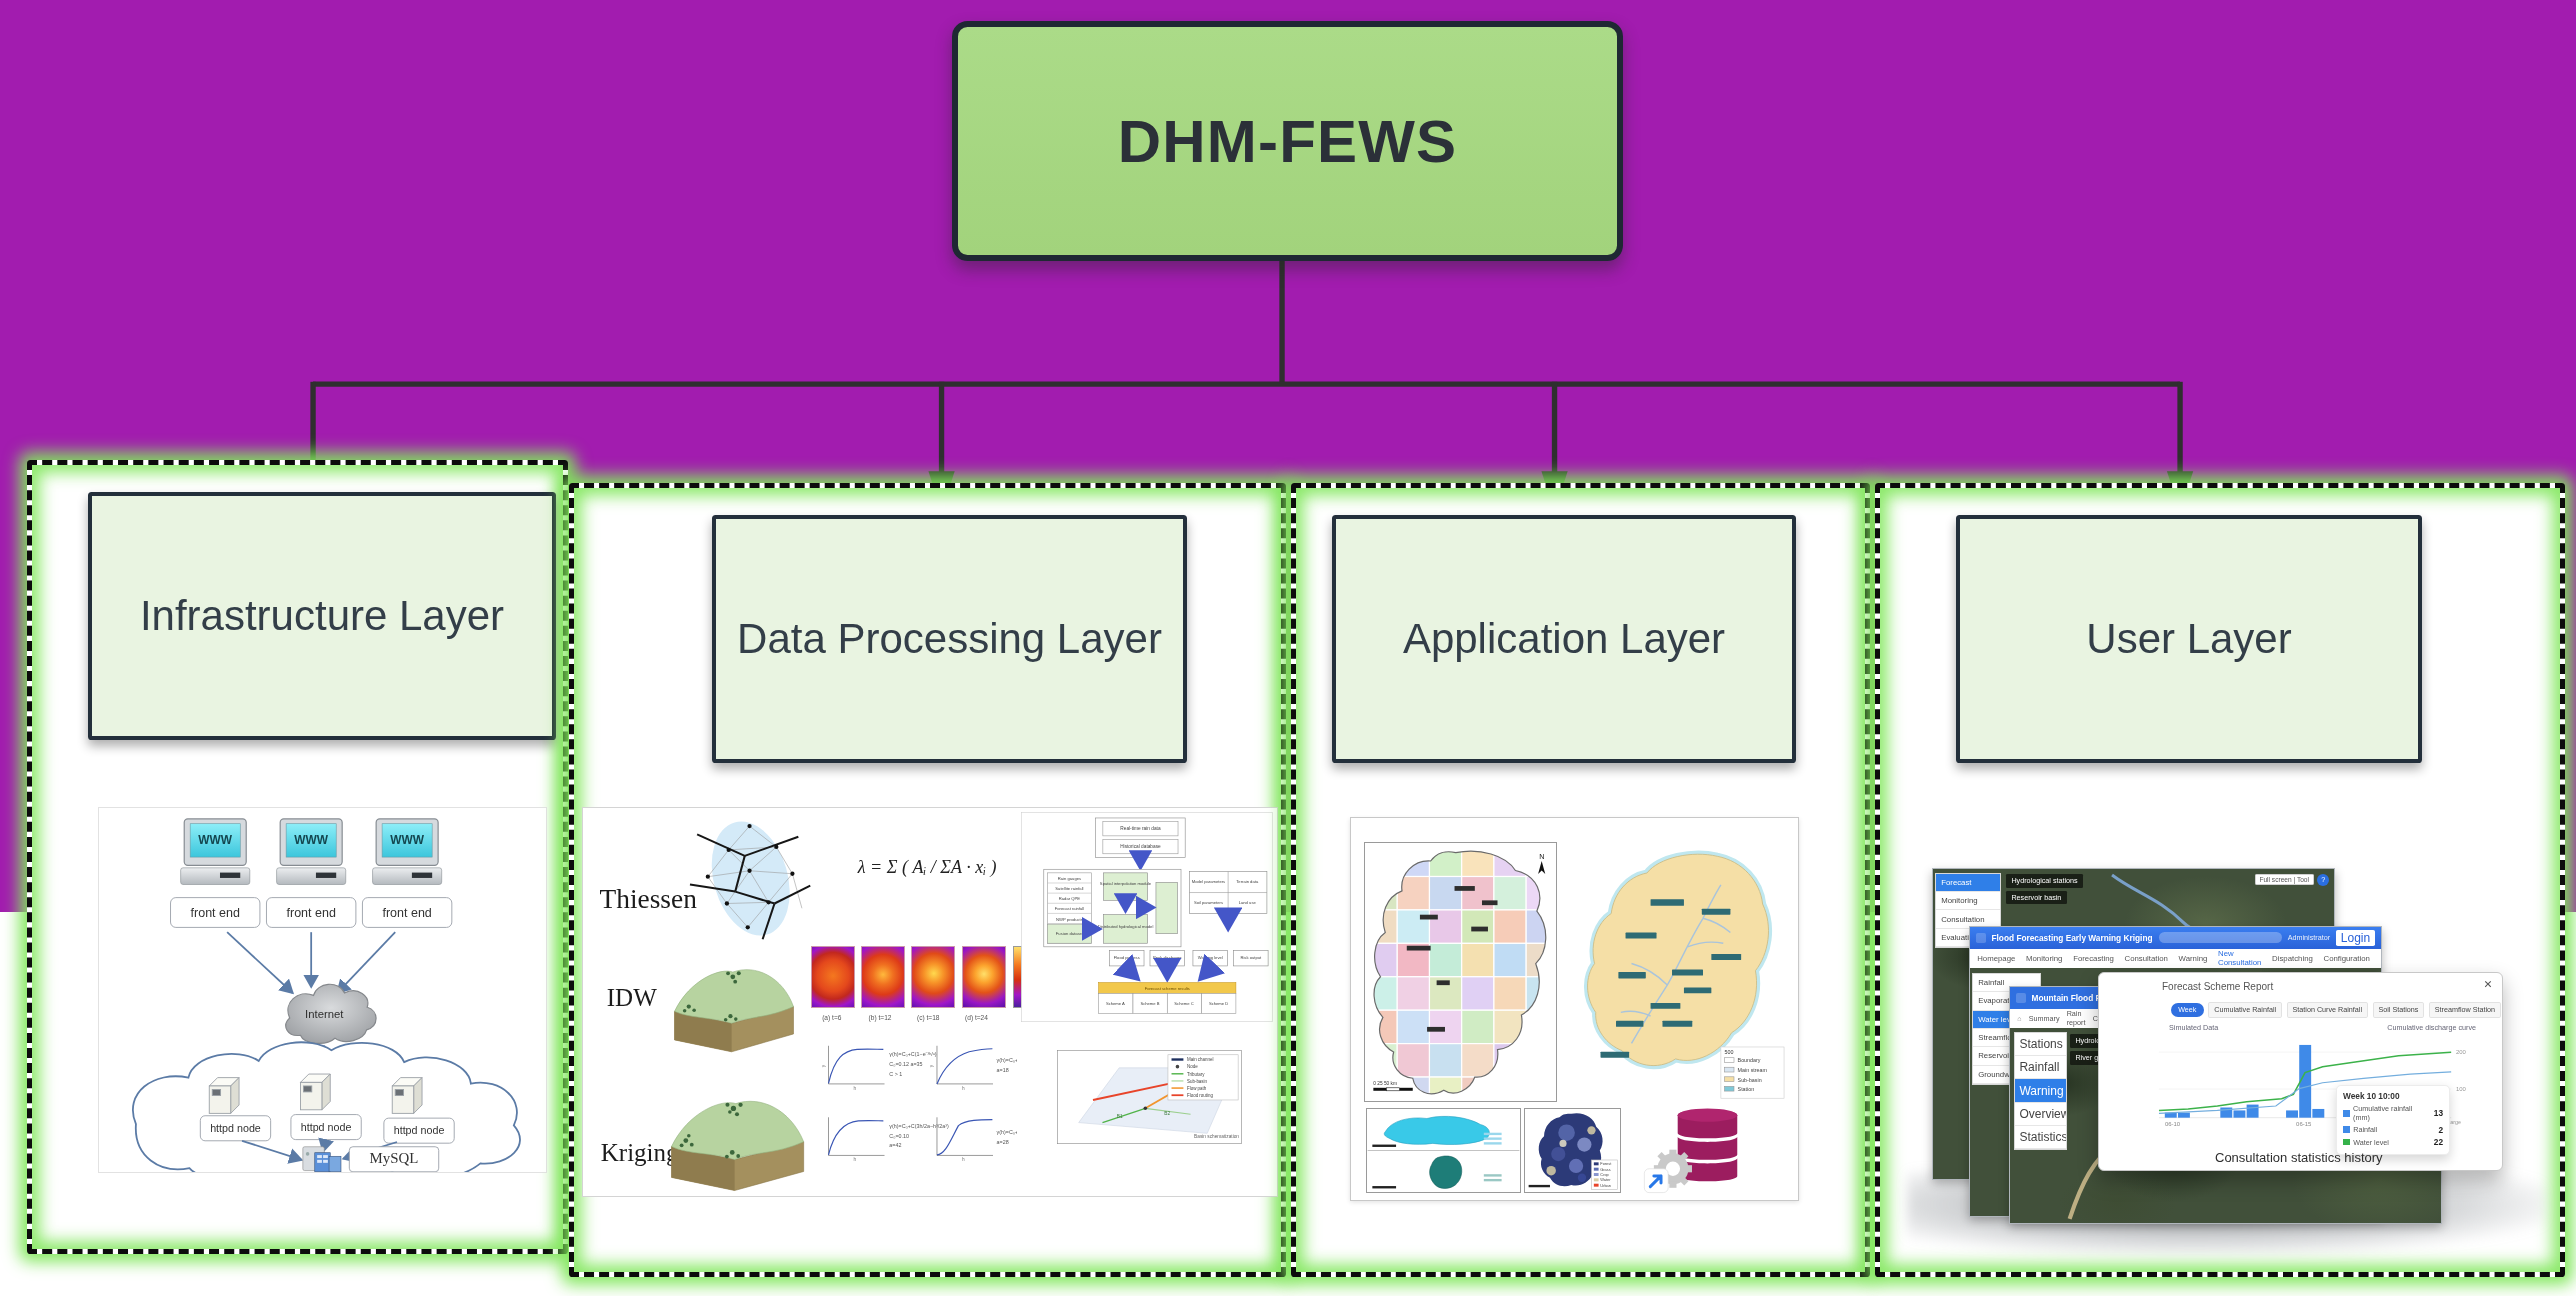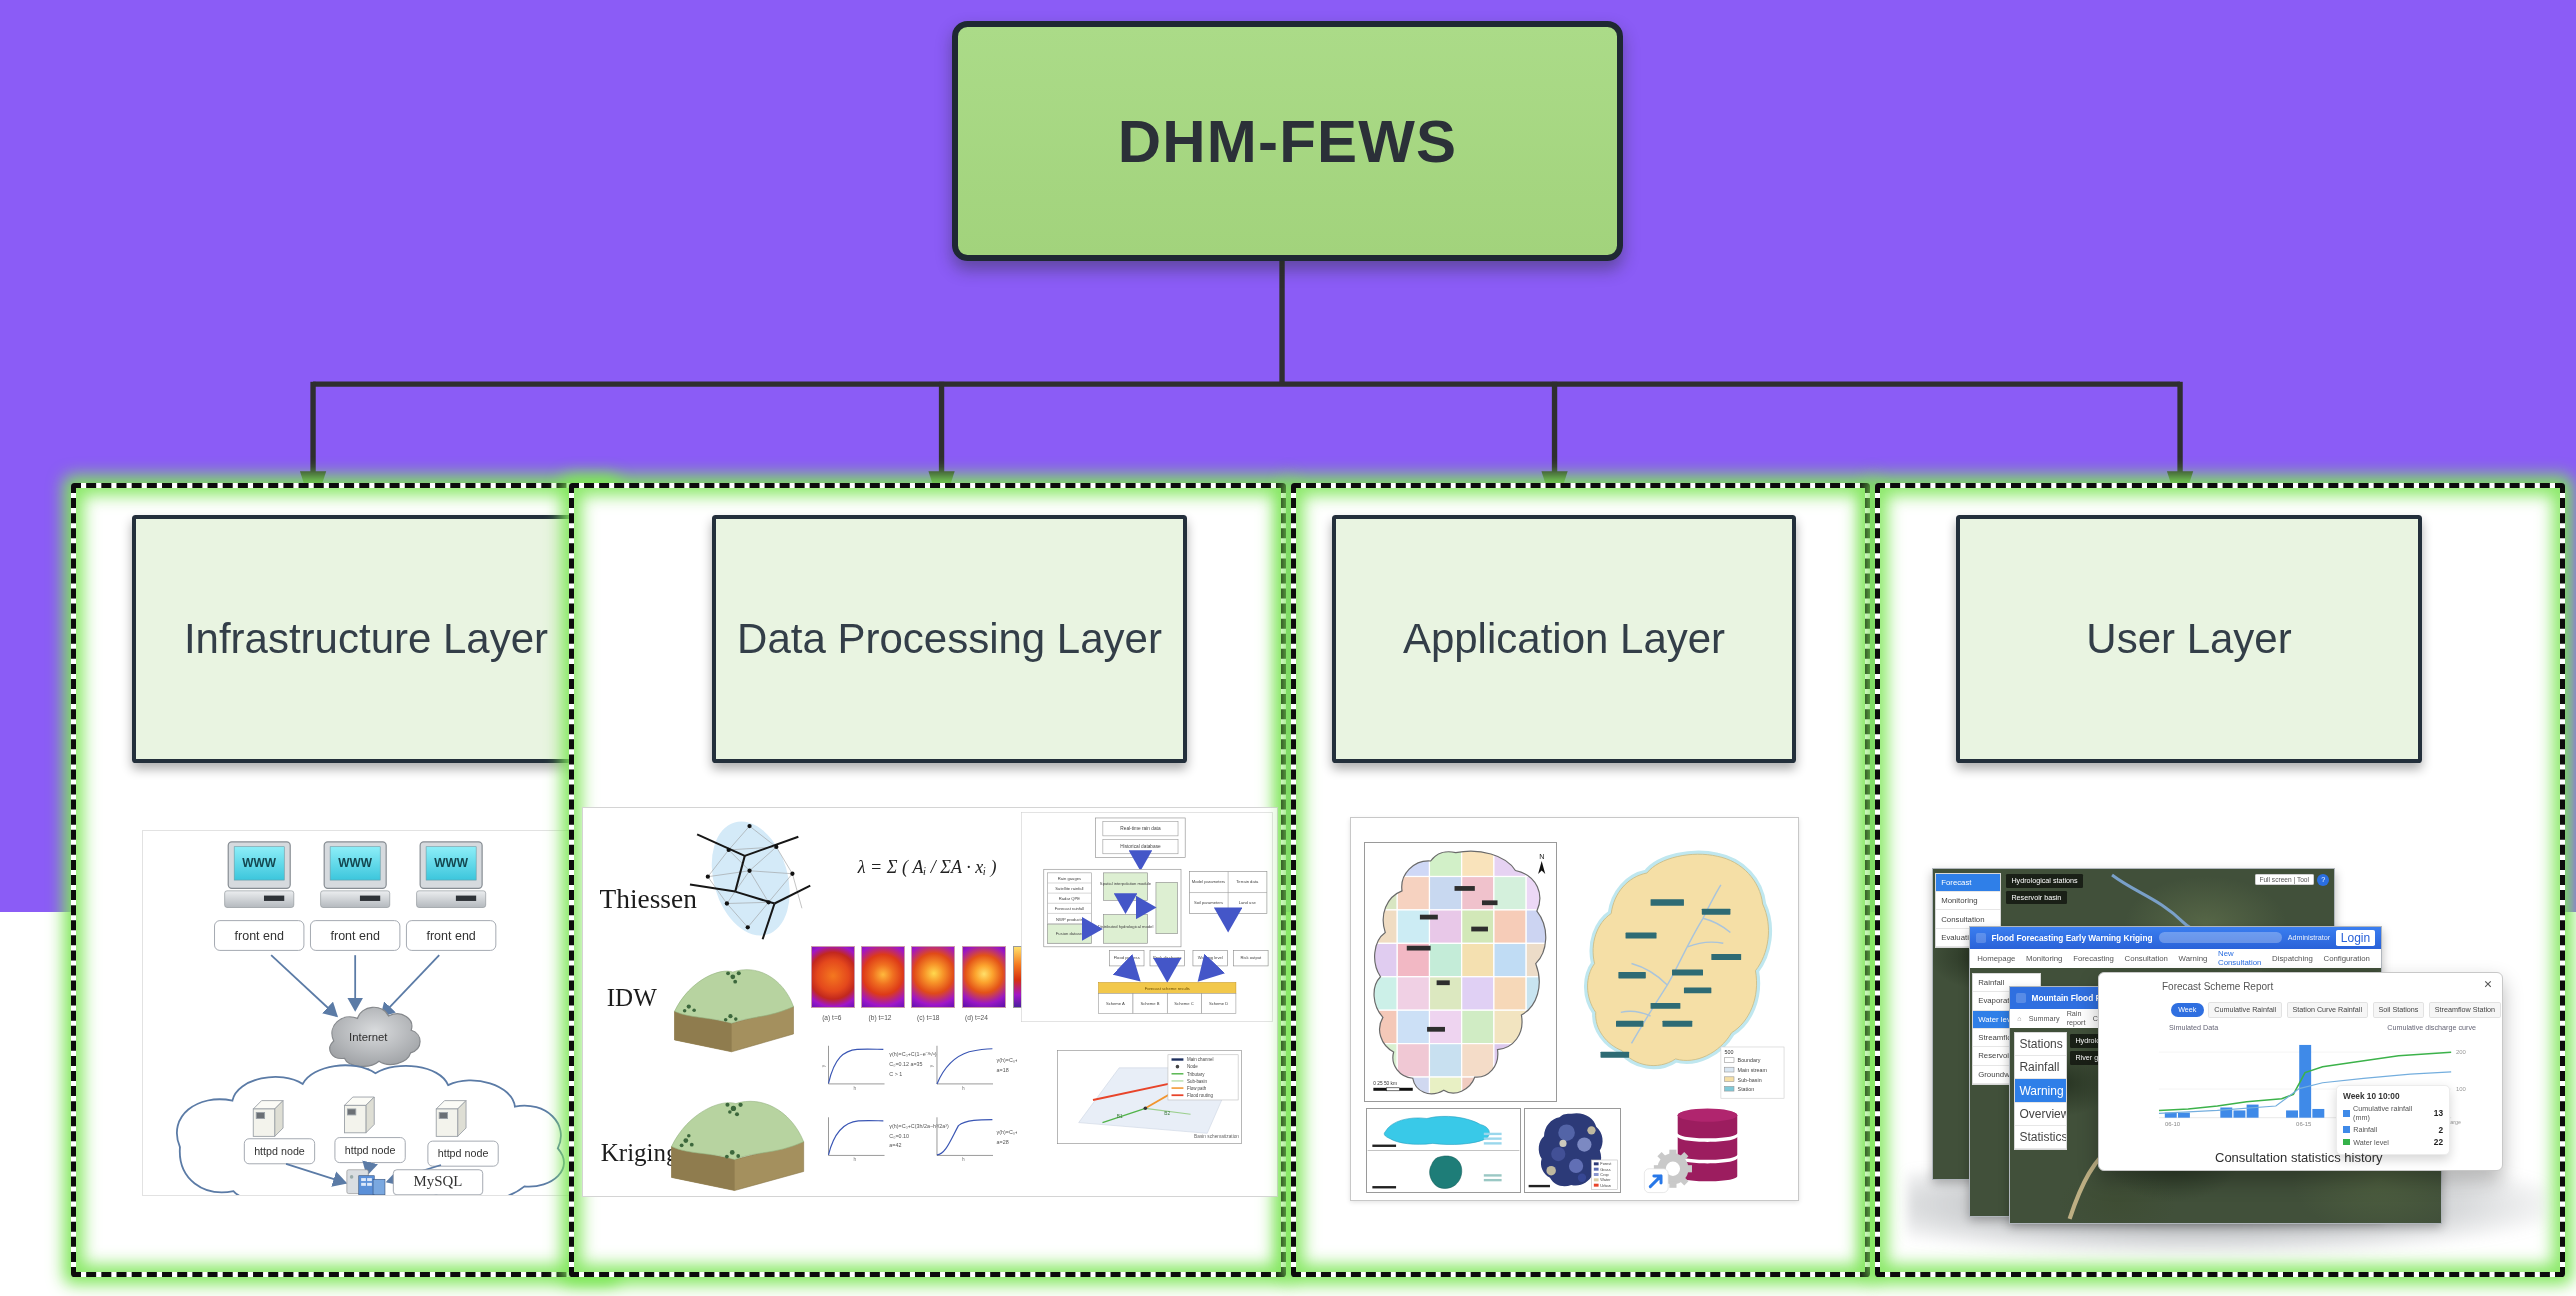--- a/index.html
+++ b/index.html
@@ -1,32 +1,32 @@
 <!DOCTYPE html>
 <html style="font-size:9.5px"><head>
 <meta charset="utf-8">
 <style>
   html,body{margin:0;padding:0;background:#fff;}
   body{width:2576px;height:1296px;overflow:hidden;font-family:"Liberation Sans",sans-serif;}
-  .stage{position:relative;width:2576px;height:912px;background:#8b5cf6;}
+  .stage{position:relative;width:2576px;height:912px;background:#a21caf;}
   .abs{position:absolute;}
 
   
   .root-box{left:952px;top:21px;width:659px;height:228px;background:linear-gradient(180deg,#abdb88,#a2d37c);
     border:6.6px solid #1f2833;border-radius:15.5px;box-shadow:0 8.3px 15.5px rgba(30,40,30,.38);
     display:flex;align-items:center;justify-content:center;}
   .root-box span{font-size:60px;font-weight:bold;color:#2b3038;letter-spacing:1.2px;}
 
   
   #tree{left:0;top:0;}
 
   
   .panel{border:5.4px dashed #0c0c0c;border-radius:3.6px;background:#fff;
     box-shadow:0 0 15.5px 7.8px rgba(127,231,90,.95), inset 0 0 15.5px 7.8px rgba(127,231,90,.9);}
-  #panel-infrastructure{left:27px;top:483px;width:531px;height:784px;margin-left:44px;}
+  #panel-infrastructure{left:27px;top:460px;width:531px;height:784px;}
   #panel-data-processing{left:569px;top:483px;width:707px;height:784px;}
   #panel-application{left:1291px;top:483px;width:569px;height:784px;}
   #panel-user{left:1875px;top:483px;width:680px;height:784px;}
 
   .layer-header{background:#e9f4e1;border:4.8px solid #232f3b;border-radius:3.6px;
     box-shadow:0 6px 10.7px rgba(0,0,0,.32);display:flex;align-items:center;justify-content:center;text-align:center;}
   .layer-header span{font-size:42px;color:#333e48;line-height:1.28;}
   #hdr-1{left:56px;top:27px;width:460px;height:240px;}
   #hdr-2{left:138px;top:27px;width:467px;height:240px;}
   #hdr-3{left:36px;top:27px;width:456px;height:240px;}

